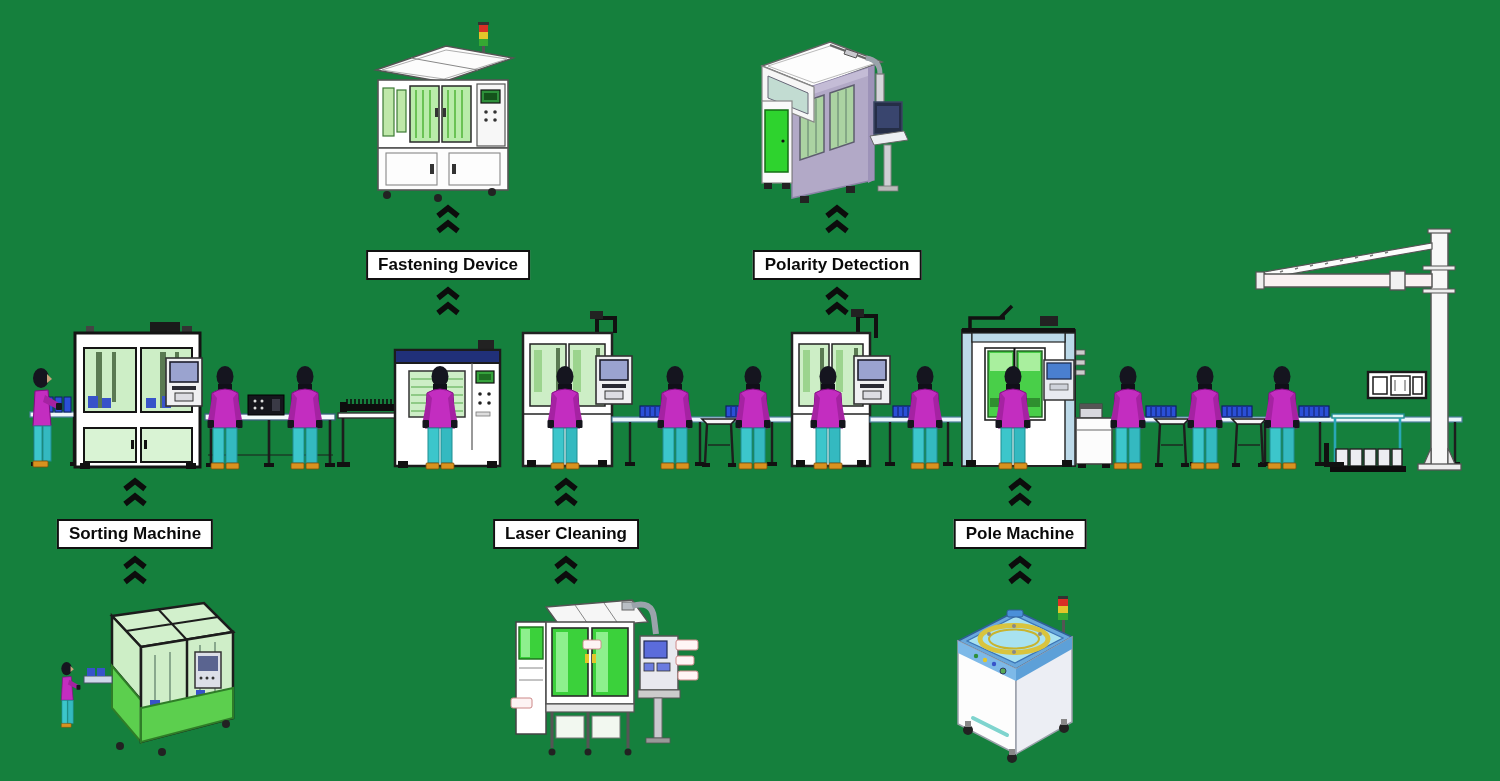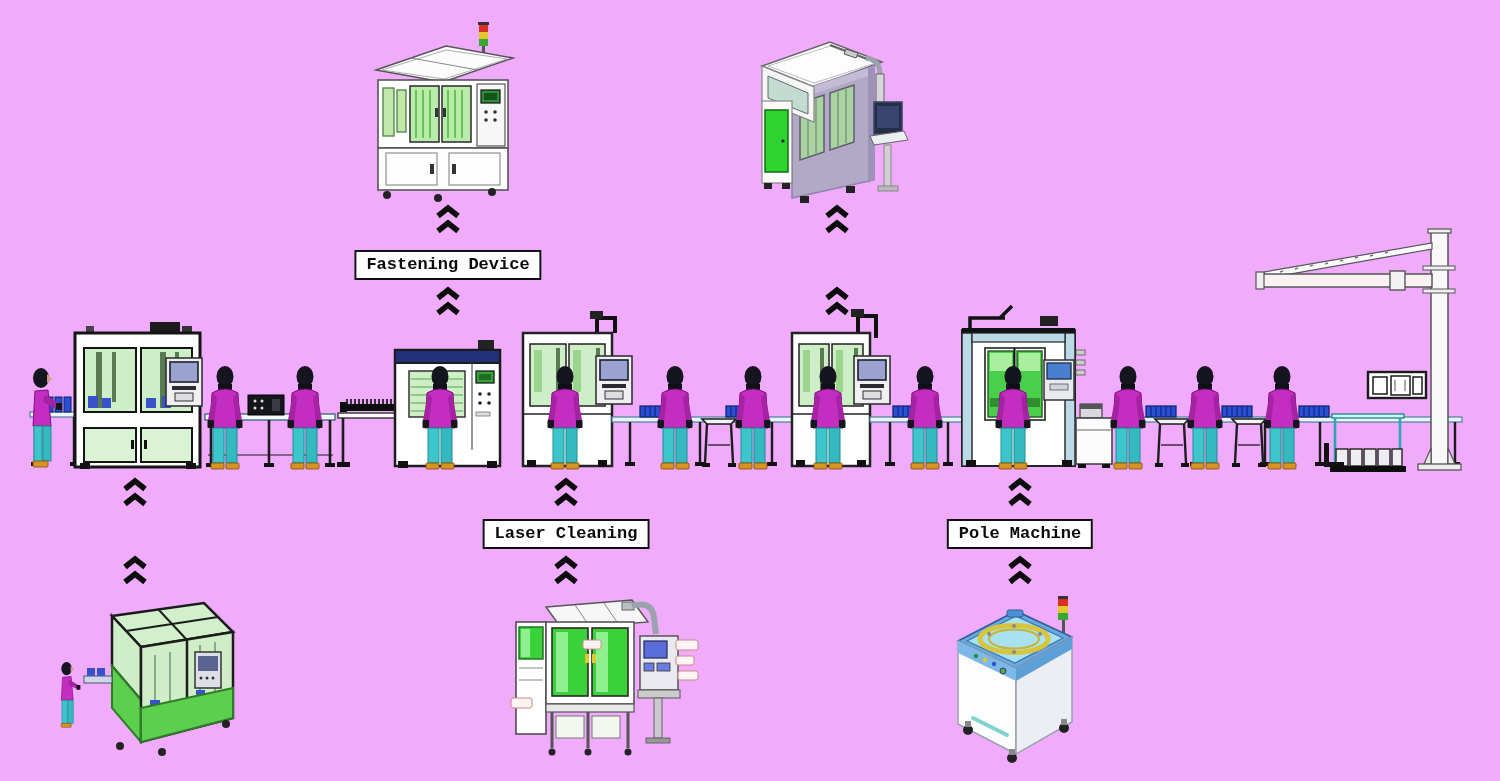--- a/index.html
+++ b/index.html
@@ -1,17 +1,17 @@
 <!DOCTYPE html>
 <html><head>
 <meta charset="utf-8">
 <style>
   html,body{margin:0;padding:0;background:#fff;}
-  .canvas{position:relative;width:1500px;height:781px;background:#f0abfc;overflow:hidden;
-          font-family:Liberation Mono, monospace;}
+  .canvas{position:relative;width:1500px;height:781px;background:#15803d;overflow:hidden;
+          font-family:Liberation Sans, sans-serif;}
   .art{position:absolute;left:0;top:0;}
   .station-label{position:absolute;transform:translateX(-50%);background:#fff;
     border:2px solid #101010;padding:2px 10px 3px;font-weight:700;font-size:17px;
     line-height:1.25;color:#0a0a0a;white-space:nowrap;}
   .chev{position:absolute;transform:translateX(-50%);width:30px;height:32px;}
 </style>
 </head>
 <body>
 
 <div class="canvas">
@@ -507,16 +507,18 @@
         <path d="M5 12 L15 4 L25 12 M5 27 L15 19 L25 27" fill="none" stroke="#0c0c0c" stroke-width="5.5"></path>
       </svg>
 </div>
 <div class="chev" style="left:1020px;top:555px">
   <svg width="30" height="32" viewBox="0 0 30 32">
         <path d="M5 12 L15 4 L25 12 M5 27 L15 19 L25 27" fill="none" stroke="#0c0c0c" stroke-width="5.5"></path>
       </svg>
 </div>
 
 <div class="station-label" style="left:448px;top:250px">Fastening Device</div>
+<div class="station-label" style="left:837px;top:250px">Polarity Detection</div>
+<div class="station-label" style="left:135px;top:519px">Sorting Machine</div>
 <div class="station-label" style="left:566px;top:519px">Laser Cleaning</div>
 <div class="station-label" style="left:1020px;top:519px">Pole Machine</div>
 
 </div>
 
 </body></html>

